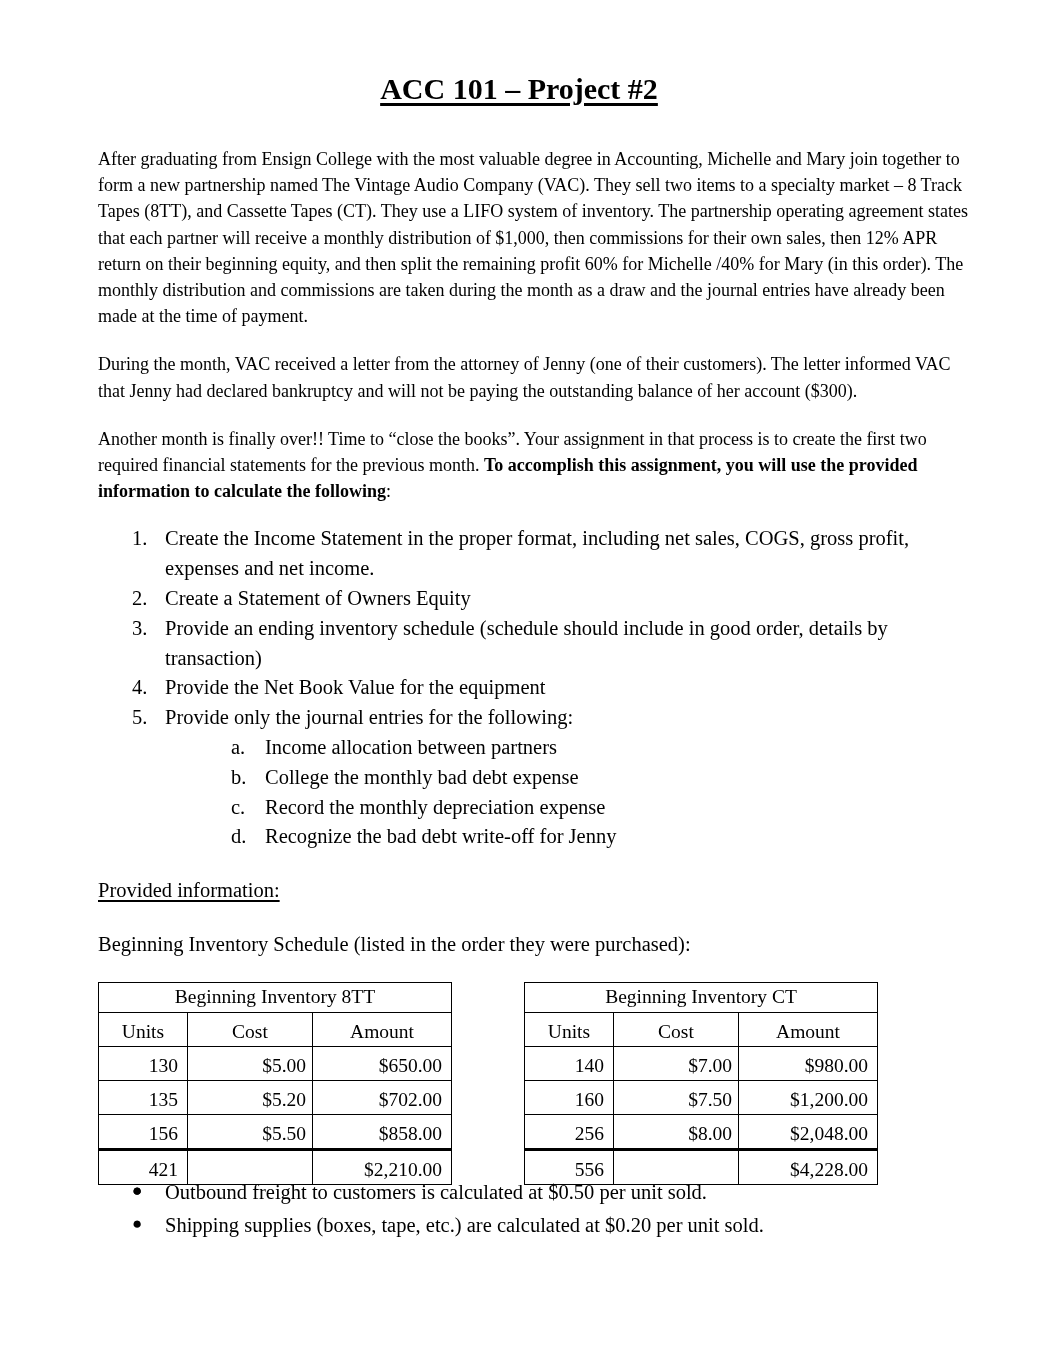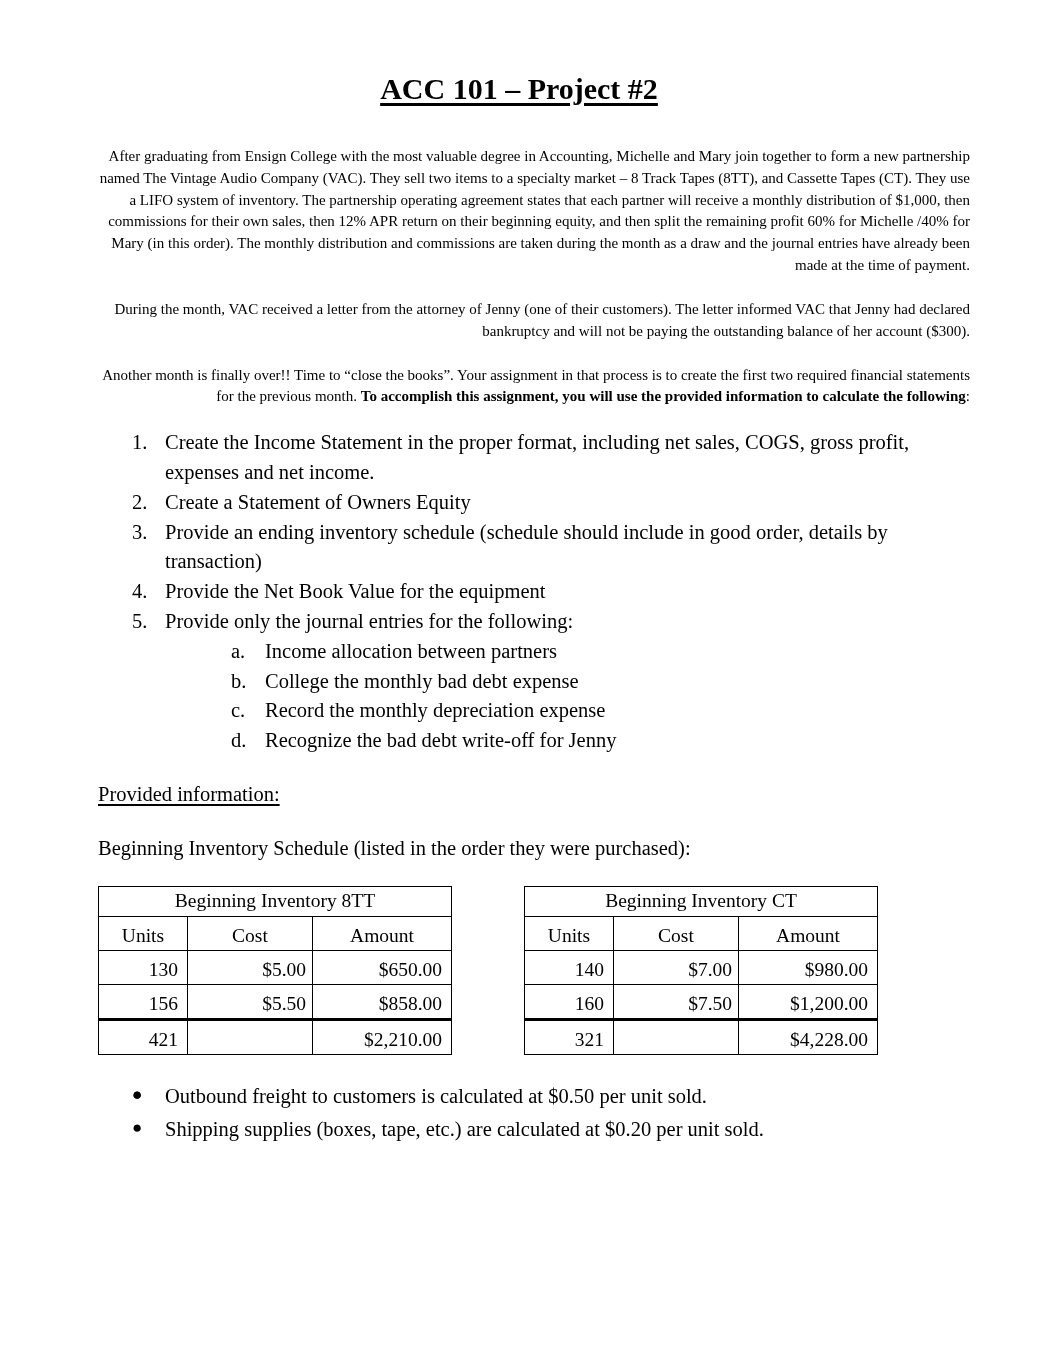--- a/index.html
+++ b/index.html
@@ -37,24 +37,24 @@
     text-underline-offset: 4px;
   }
 
   
   .body-wrap {
     padding-left: 98px;
     padding-right: 68px;
     padding-top: 40px;
   }
   p.para {
-    font-size: 15px;
+    font-size: 18px;
     line-height: 1.455;
     margin: 0 0 22px 0;
-    text-align: right;
+    text-align: left;
   }
   p.para.last-para { margin-bottom: 20px; }
   .bold { font-weight: bold; }
 
   
   ol.num-list {
     margin: 0 0 0 0;
     padding-left: 0;
     list-style: none;
     font-size: 20.5px;
@@ -218,20 +218,25 @@
             <th class="colhead">Amount</th>
           </tr>
         </thead>
         <tbody>
           <tr>
             <td class="u-cell">130</td>
             <td class="c-cell">$5.00</td>
             <td class="a-cell">$650.00</td>
           </tr>
           <tr>
+            <td class="u-cell">135</td>
+            <td class="c-cell">$5.20</td>
+            <td class="a-cell">$702.00</td>
+          </tr>
+          <tr>
             <td class="u-cell">156</td>
             <td class="c-cell">$5.50</td>
             <td class="a-cell">$858.00</td>
           </tr>
           <tr class="total-row">
             <td class="u-cell">421</td>
             <td class="c-cell"></td>
             <td class="a-cell">$2,210.00</td>
           </tr>
         </tbody>
@@ -257,22 +262,27 @@
           <tr>
             <td class="u-cell">140</td>
             <td class="c-cell">$7.00</td>
             <td class="a-cell">$980.00</td>
           </tr>
           <tr>
             <td class="u-cell">160</td>
             <td class="c-cell">$7.50</td>
             <td class="a-cell">$1,200.00</td>
           </tr>
+          <tr>
+            <td class="u-cell">256</td>
+            <td class="c-cell">$8.00</td>
+            <td class="a-cell">$2,048.00</td>
+          </tr>
           <tr class="total-row">
-            <td class="u-cell">321</td>
+            <td class="u-cell">556</td>
             <td class="c-cell"></td>
             <td class="a-cell">$4,228.00</td>
           </tr>
         </tbody>
       </table>
 
     </div>
 
     <ul class="bullets">
       <li><span class="bullet-glyph">●</span></li>

